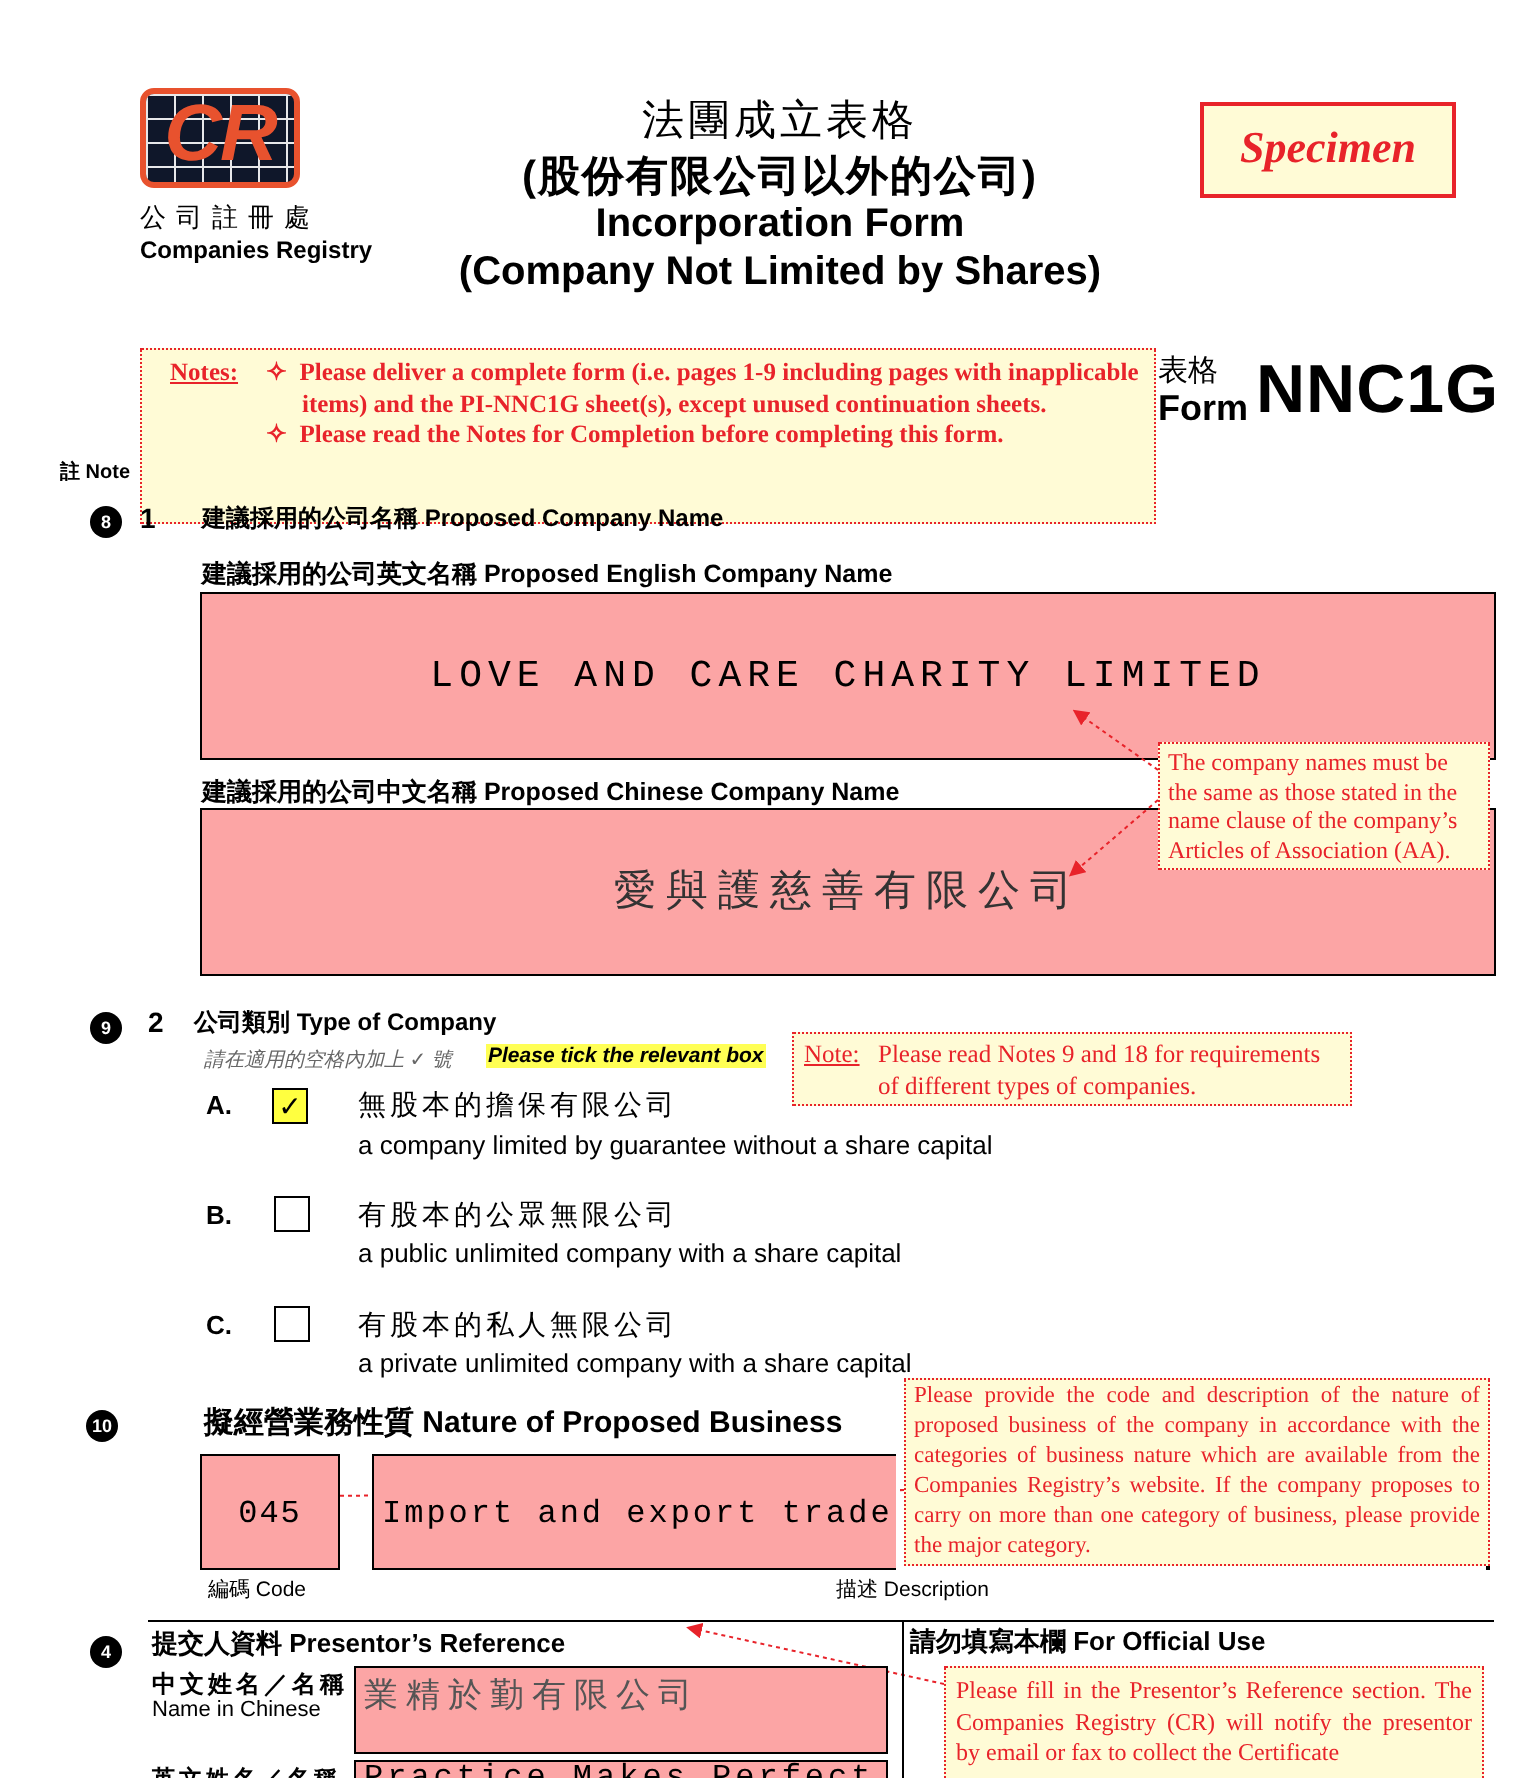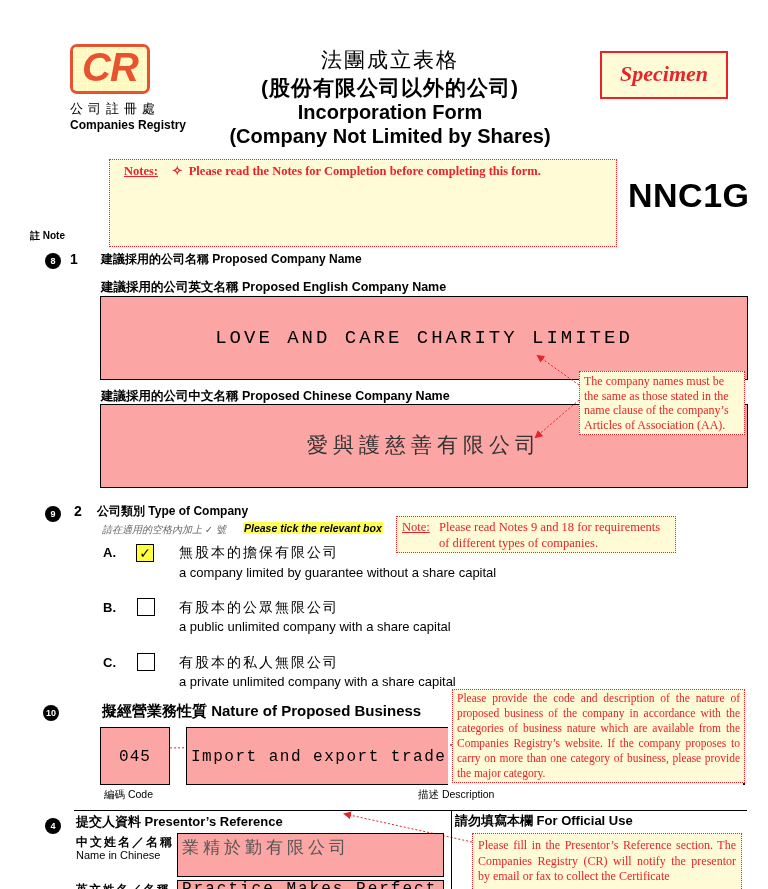--- a/index.html
+++ b/index.html
@@ -5,44 +5,44 @@
   html, body { margin:0; padding:0; }
   body { width:768px; height:889px; background:#ffffff; position:relative; overflow:hidden;
          font-family:"Liberation Sans", "DejaVu Sans", sans-serif; color:#000; }
   .abs { position:absolute; }
   .serif { font-family:"Liberation Serif", "DejaVu Serif", serif; }
   .mono { font-family:"Liberation Mono", "DejaVu Sans Mono", monospace; }
   .red { color:#e8232a; }
 
   
   .logo { left:70px; top:44px; width:80px; height:50px; border:3px solid #e8522e; border-radius:7px;
-          background:#fef9c3; box-sizing:border-box; overflow:hidden; }
+          background:#0f172a; box-sizing:border-box; overflow:hidden; }
   .logo-grid { position:absolute; inset:0;
      background-image: linear-gradient(#ffffff 1px, transparent 1px), linear-gradient(90deg, #ffffff 1px, transparent 1px);
      background-size:14px 12px; opacity:.9; }
   .logo-text { position:absolute; left:0; right:0; top:-2px; text-align:center; font-weight:bold; font-style:italic;
      font-size:40px; color:#e8522e; letter-spacing:-1px; }
   .cr-zh { left:70px; top:100px; font-size:13px; letter-spacing:5px; font-weight:normal; }
   .cr-en { left:70px; top:118px; font-size:12px; font-weight:bold; }
 
   .title { left:200px; width:380px; text-align:center; }
   .t1 { top:46px; font-size:21px; letter-spacing:2px; }
   .t2 { top:74px; font-size:21px; font-weight:bold; letter-spacing:1px; }
   .t3 { top:101px; font-size:20px; font-weight:bold; }
   .t4 { top:125px; font-size:20px; font-weight:bold; }
 
   .specimen { left:600px; top:51px; width:128px; height:48px; border:2px solid #e8232a; background:#fffbd6;
               box-sizing:border-box; text-align:center; line-height:42px; font-size:22px; font-weight:bold; font-style:italic; color:#e8232a; }
 
   .formlbl-zh { left:579px; top:176px; font-size:15px; }
-  .formlbl-en { left:579px; top:194px; font-size:14px; font-weight:bold; }
+  .formlbl-en { left:579px; top:194px; font-size:18px; font-weight:bold; }
   .formcode { left:628px; top:176px; font-size:34px; font-weight:bold; letter-spacing:0.5px; }
 
   .note-box { border:1.5px dotted #e8232a; background:#fffbd6; box-sizing:border-box; }
-  .notes-main { left:70px; top:159px; width:508px; height:88px; font-size:12.5px; font-weight:bold; line-height:15.5px;margin-left:39px; }
+  .notes-main { left:70px; top:174px; width:508px; height:88px; font-size:12.5px; font-weight:bold; line-height:15.5px; }
   .notes-lbl { position:absolute; left:14px; top:4px; text-decoration:underline; }
   .notes-list { position:absolute; left:62px; top:4px; width:440px; }
   .notes-list div { padding-left:18px; text-indent:-18px; }
 
   .side-note { left:30px; top:229px; font-size:10px; font-weight:bold; }
 
   .circ { width:16px; height:16px; border-radius:50%; background:#000; color:#fff; font-size:9px; font-weight:bold;
           text-align:center; line-height:16px; }
   .secnum { font-size:14px; font-weight:bold; }
   .sec-h { font-size:12px; font-weight:bold; }
@@ -101,20 +101,21 @@
 
 <div class="abs specimen serif">Specimen</div>
 
 <div class="abs formlbl-zh">表格</div>
 <div class="abs formlbl-en">Form</div>
 <div class="abs formcode">NNC1G</div>
 
 <div class="abs note-box notes-main serif red">
   <span class="notes-lbl">Notes:</span>
   <div class="notes-list">
+    <div><span>✧</span>&nbsp;&nbsp;<span>Please deliver a complete form (i.e. pages 1-9 including pages with inapplicable items) and the PI-NNC1G sheet(s), except unused continuation sheets.</span></div>
     <div><span>✧</span>&nbsp;&nbsp;<span>Please read the Notes for Completion before completing this form.</span></div>
   </div>
 </div>
 <div class="abs side-note">註 Note</div>
 
 <div class="abs circ" style="left:45px;top:253px;">8</div>
 <div class="abs secnum" style="left:70px;top:251px;">1</div>
 <div class="abs sec-h" style="left:101px;top:251px;">建議採用的公司名稱 Proposed Company Name</div>
 <div class="abs sub-h" style="left:101px;top:279px;">建議採用的公司英文名稱 Proposed English Company Name</div>
 

